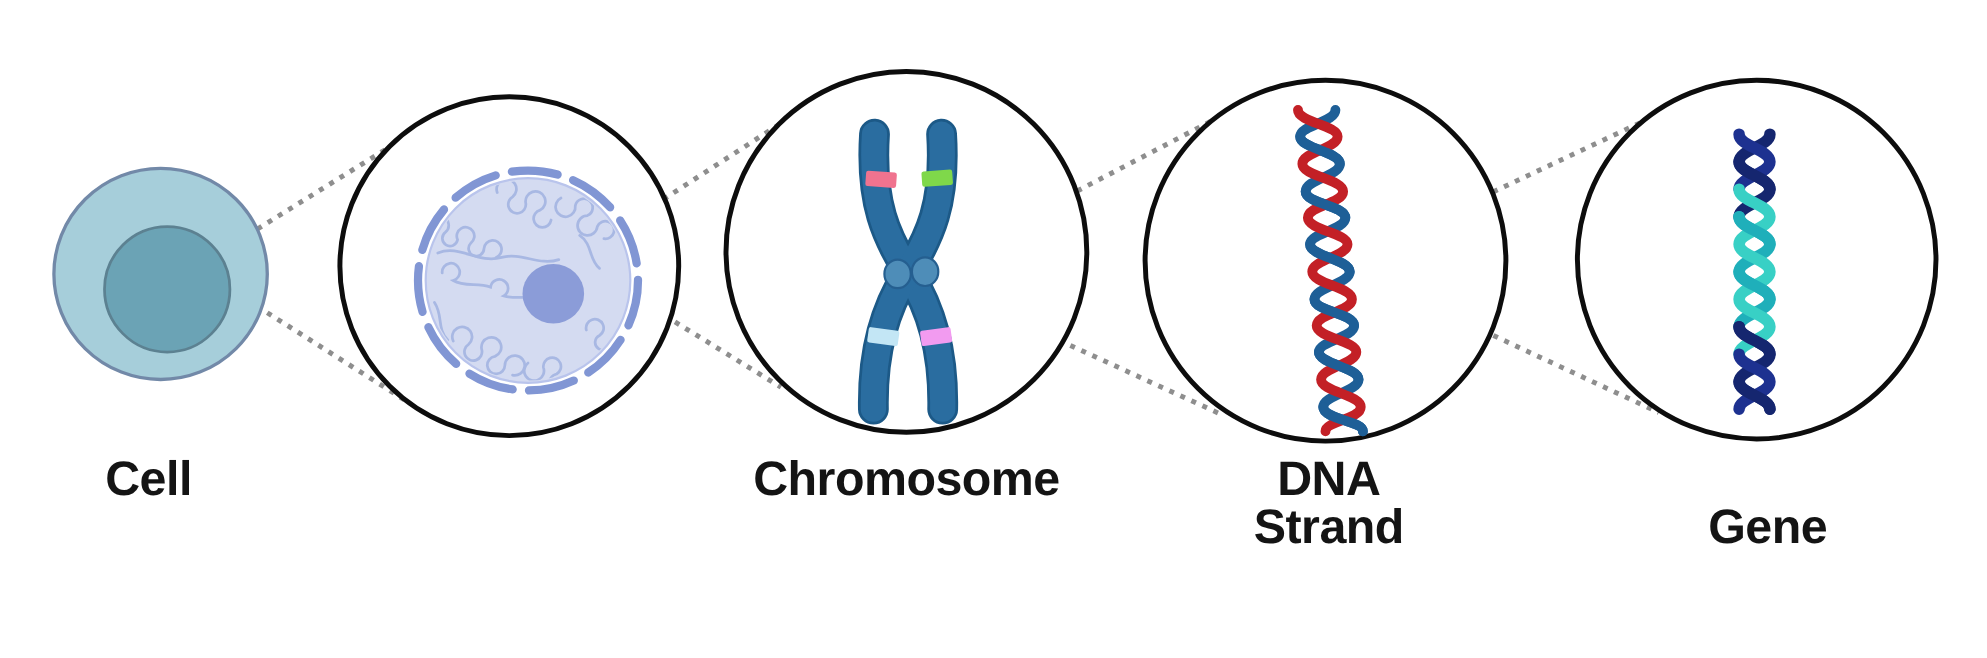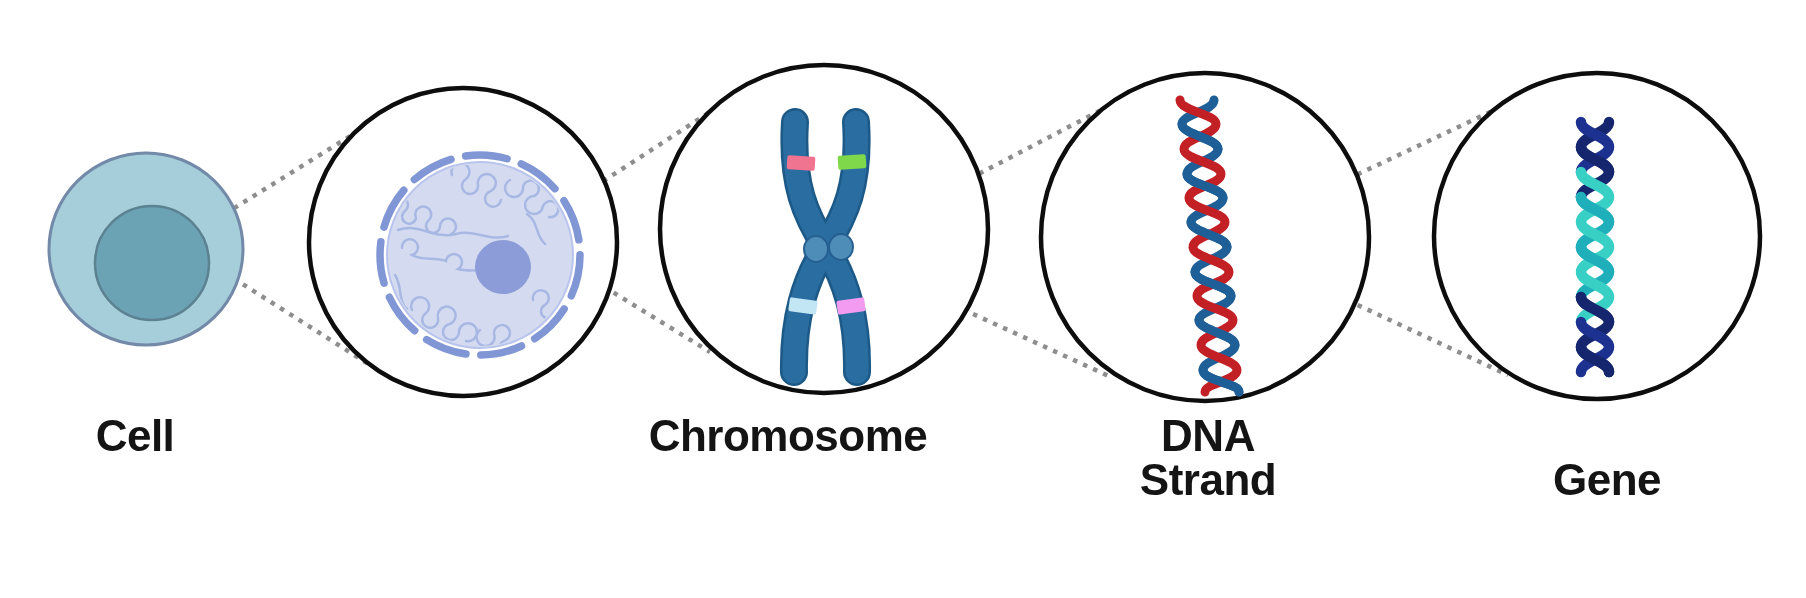--- a/index.html
+++ b/index.html
@@ -118,18 +118,18 @@
       <path d="M 1581,147 C 1581,158 1609,161 1609,172" stroke="#15266f"></path>
       <path d="M 1581,197 C 1581,208 1609,211 1609,222" stroke="#1fafba"></path>
       <path d="M 1581,247 C 1581,258 1609,261 1609,272" stroke="#1fafba"></path>
       <path d="M 1581,297 C 1581,308 1609,311 1609,322" stroke="#15266f"></path>
       <path d="M 1581,347 C 1581,358 1609,361 1609,372" stroke="#15266f"></path>
     </g>
   </g>
 </svg>
 
 <div class="label" style="left:135px">Cell</div>
-<div class="label" style="left:788px">Chromosome</div>
+<div class="label" style="left:824px">Chromosome</div>
 <div class="label" style="left:1208px">DNA
 Strand</div>
 <div class="label second" style="left:1607px">Gene</div>
 
 </div>
 
 </body></html>

